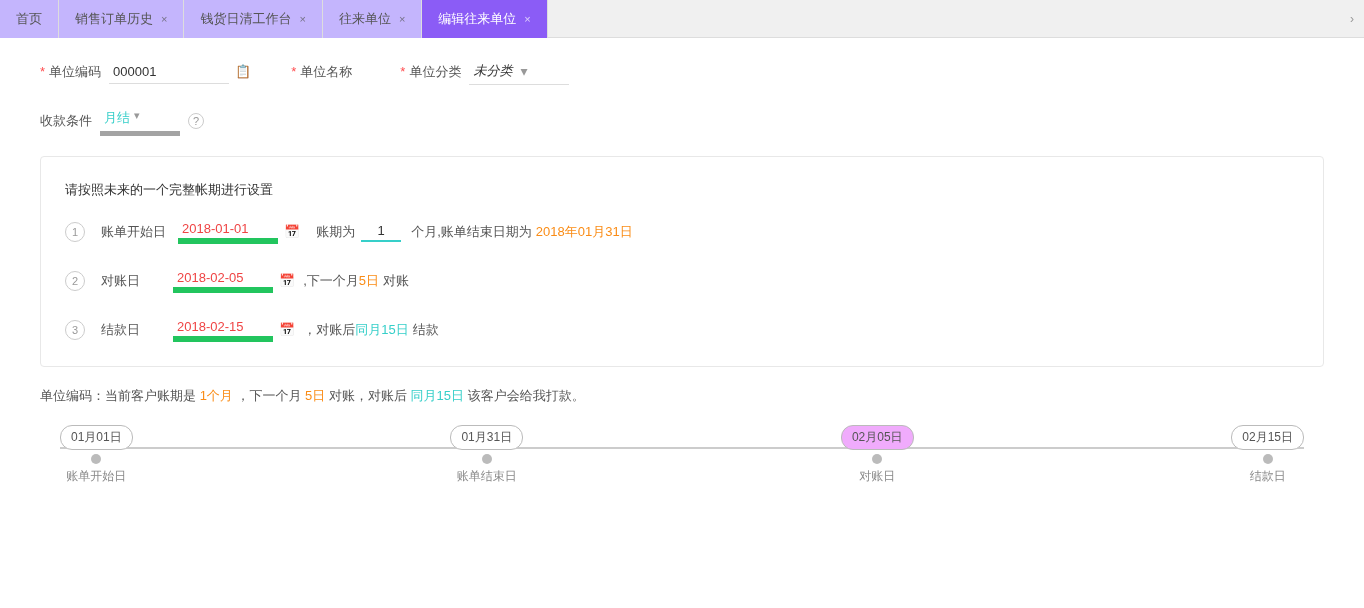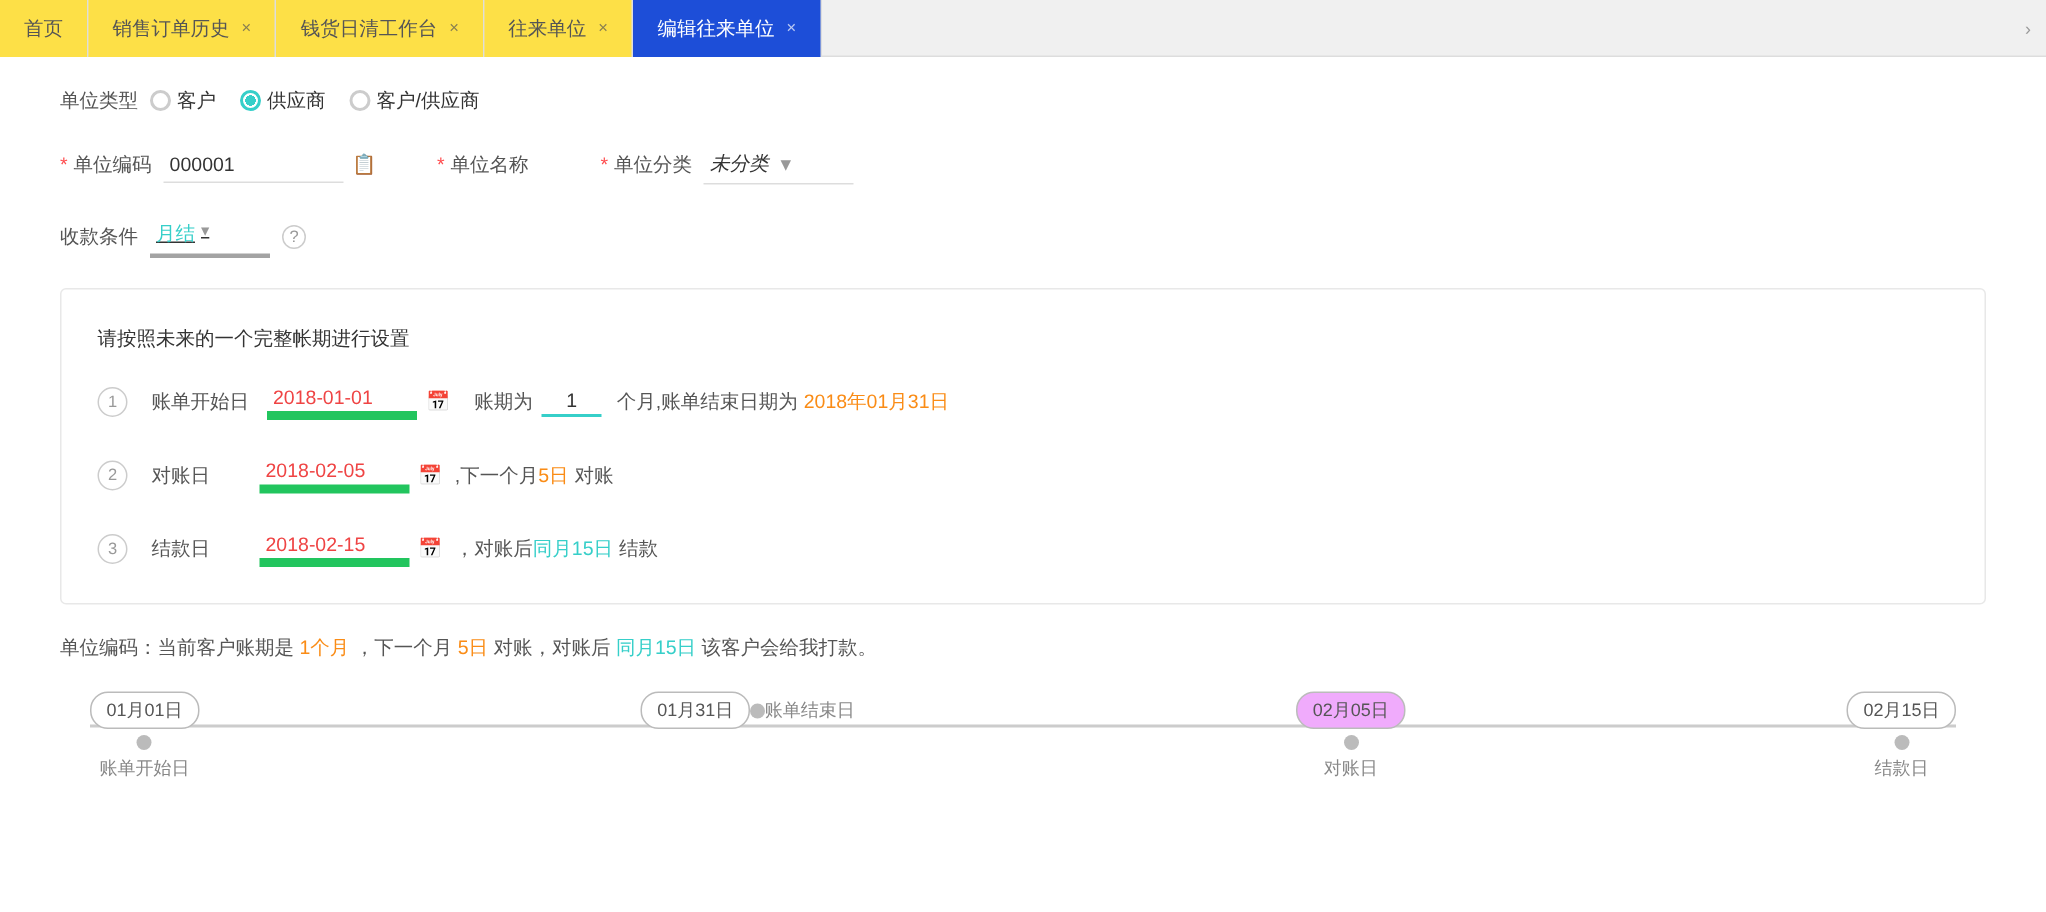--- a/index.html
+++ b/index.html
@@ -16,26 +16,26 @@
     }
     .tab-item {
       display: flex;
       align-items: center;
       padding: 0 16px;
       height: 38px;
       cursor: pointer;
       font-size: 13px;
       color: #555;
       border-right: 1px solid #ddd;
-      background: #fde047;
+      background: #c4b5fd;
       position: relative;
       white-space: nowrap;
     }
     .tab-item.active {
-      background: #1d4ed8;
+      background: #8b5cf6;
       color: #fff;
     }
     .tab-item .close-icon {
       margin-left: 8px;
       font-size: 11px;
       opacity: 0.7;
     }
     .tab-item:first-child {
       border-left: none;
     }
@@ -114,25 +114,24 @@
       margin-right: 40px;
     }
     .calendar-icon {
       color: #999;
       margin-left: 6px;
       cursor: pointer;
     }
     .dropdown-select {
       display: flex;
       border: none;
-      border-bottom: 3px solid #a3a3a3;
+      border-bottom: 5px solid #a3a3a3;
       padding: 4px 4px;
       min-width: 80px;
       cursor: pointer;
-      text-decoration: underline;
     }
     .dropdown-text {
       color: #36cfc9;
       font-size: 13px;
       margin-right: 4px;
     }
     .dropdown-arrow {
       color: #999;
       font-size: 11px;
     }
@@ -268,37 +267,20 @@
   </div>
   <div class="tab-item active">
     <span>编辑往来单位</span>
     <span class="close-icon">×</span>
   </div>
   <div class="tab-arrow">›</div>
 </div>
 
 <div class="main-content">
 
-  <div class="form-row">
-    <span class="form-label">单位类型</span>
-    <div class="radio-group">
-      <div class="radio-item">
-        <span class="radio-circle"></span>
-        <span>客户</span>
-      </div>
-      <div class="radio-item">
-        <span class="radio-circle checked"></span>
-        <span>供应商</span>
-      </div>
-      <div class="radio-item">
-        <span class="radio-circle"></span>
-        <span>客户/供应商</span>
-      </div>
-    </div>
-  </div>
 
   <div class="form-row">
     <div class="form-field-group">
       <span class="required-star">*</span>
       <span class="form-label">单位编码</span>
       <input class="form-input" type="text" style="width: 110px;" value="000001">
       <span class="calendar-icon">📋</span>
     </div>
     <div class="form-field-group">
       <span class="required-star">*</span>
@@ -374,21 +356,21 @@
       <div style="position: absolute; top: 22px; left: 0; right: 0; height: 2px; background: #ccc; z-index: 0;"></div>
 
       <div style="display:flex;flex-direction:column;align-items:center;z-index:1;flex:0 0 auto;">
         <div style="border:1px solid #bbb;border-radius:12px;padding:3px 10px;font-size:12px;color:#555;background:#fff;white-space:nowrap;">01月01日</div>
         <div style="width:10px;height:10px;border-radius:50%;background:#bbb;margin:4px 0;"></div>
         <div style="font-size:12px;color:#888;white-space:nowrap;">账单开始日</div>
       </div>
 
       <div style="flex:1;"></div>
 
-      <div style="display:flex;align-items:center;z-index:1;flex:0 0 auto;">
+      <div style="display:flex;flex-direction:column;align-items:center;z-index:1;flex:0 0 auto;">
         <div style="border:1px solid #bbb;border-radius:12px;padding:3px 10px;font-size:12px;color:#555;background:#fff;white-space:nowrap;">01月31日</div>
         <div style="width:10px;height:10px;border-radius:50%;background:#bbb;margin:4px 0;"></div>
         <div style="font-size:12px;color:#888;white-space:nowrap;">账单结束日</div>
       </div>
 
       <div style="flex:1;"></div>
 
       <div style="display:flex;flex-direction:column;align-items:center;z-index:1;flex:0 0 auto;">
         <div style="border:1px solid #bbb;border-radius:12px;padding:3px 10px;font-size:12px;color:#555;background:#f0abfc;white-space:nowrap;">02月05日</div>
         <div style="width:10px;height:10px;border-radius:50%;background:#bbb;margin:4px 0;"></div>

